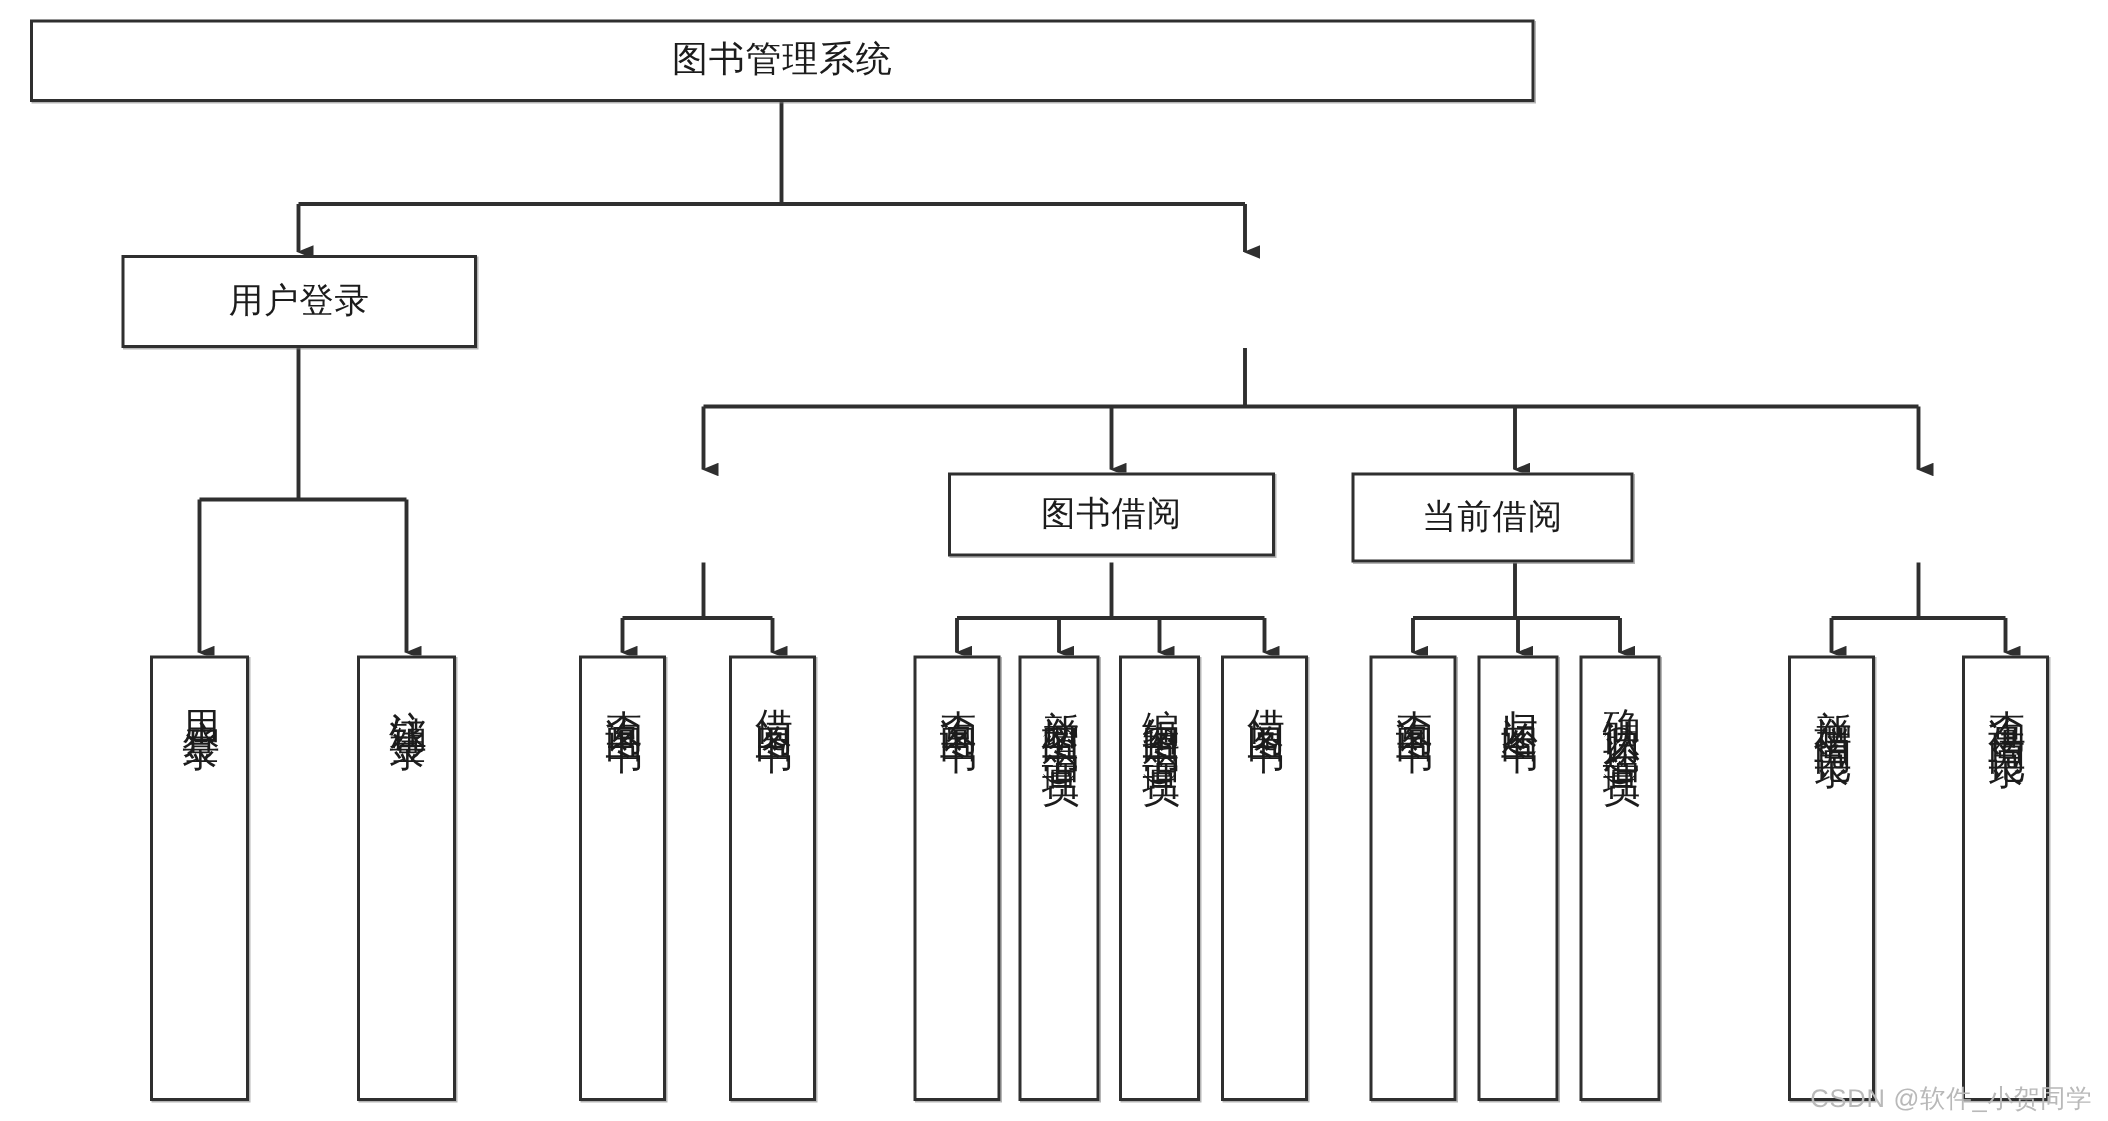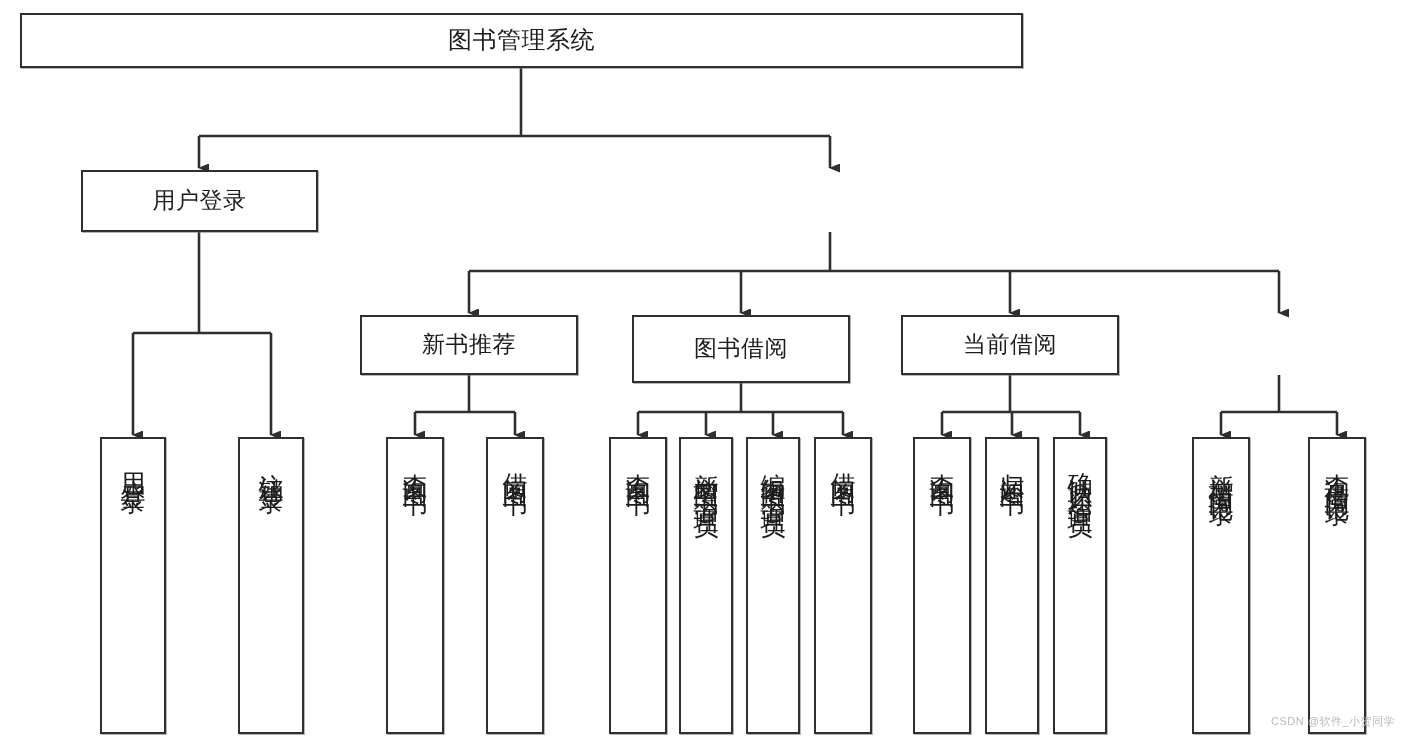--- a/index.html
+++ b/index.html
@@ -59,22 +59,22 @@
     writing-mode: vertical-rl;
     text-orientation: upright;
     font-size: 25px;
     line-height: 1.0;
     letter-spacing: 6px;
     white-space: nowrap;
   }
   #watermark {
     position: absolute;
     right: 10px;
-    bottom: 18px;
-    font-size: 11px;
+    bottom: 3px;
+    font-size: 17px;
     color: #b9b9b9;
     letter-spacing: 0.5px;
     white-space: nowrap;
     user-select: none;
   }
 </style>
 </head>
 <body>
 
 <div id="diagram-canvas">
@@ -123,27 +123,24 @@
   </svg>
 
   <div class="node horiz root" id="node-root" style="left: 20px; top: 13px; width: 1003px; height: 55px;">
     <span class="node-label">图书管理系统</span>
   </div>
 
   <div class="node horiz" id="node-user-login" style="left: 81px; top: 170px; width: 237px; height: 62px;">
     <span class="node-label">用户登录</span>
   </div>
 
-  <div class="node horiz" id="node-new-book-rec" style="left: 360px; top: 315px; width: 218px; height: 60px;">
-    <span class="node-label">新书推荐</span>
-  </div>
-  <div class="node horiz" id="node-book-borrow" style="left: 632px; top: 315px; width: 218px; height: 68px;">
+  <div class="node horiz" id="node-book-borrow" style="left: 632px; top: 315px; width: 218px; height: 56px;">
     <span class="node-label">图书借阅</span>
   </div>
-  <div class="node horiz" id="node-current-borrow" style="left: 901px; top: 315px; width: 218px; height: 60px;">
+  <div class="node horiz" id="node-current-borrow" style="left: 901px; top: 315px; width: 188px; height: 60px;">
     <span class="node-label">当前借阅</span>
   </div>
 
   <div id="leaves-container">
       <div class="node vert" style="left: 100px; top: 437px; width: 66px; height: 297px;">
         <span class="node-label">用户登录</span>
       </div>
       <div class="node vert" style="left: 238px; top: 437px; width: 66px; height: 297px;">
         <span class="node-label">注销登录</span>
       </div>

